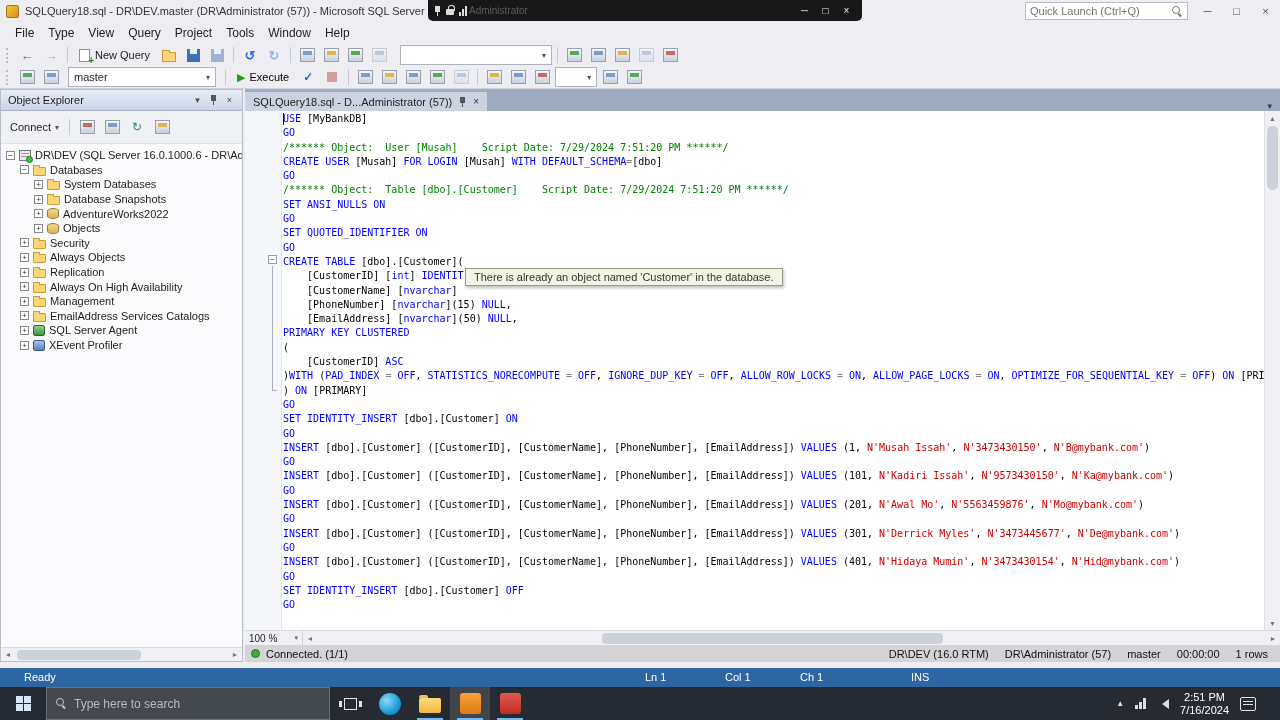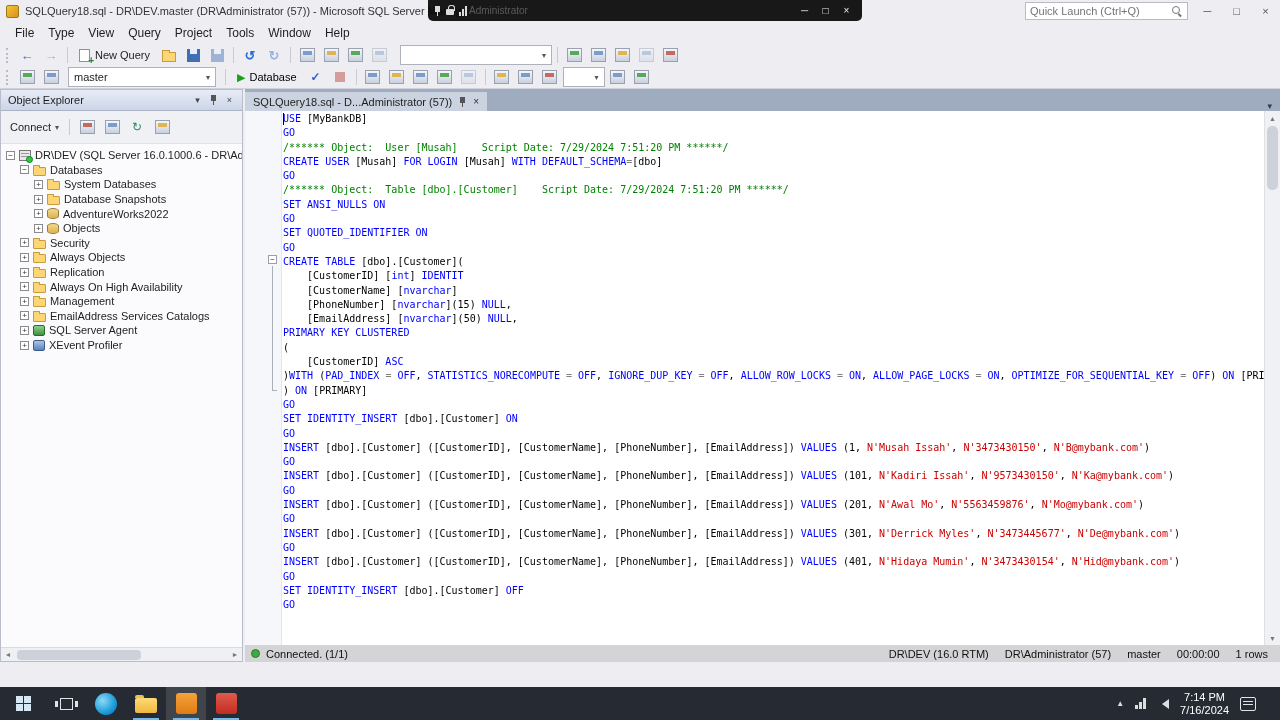--- a/index.html
+++ b/index.html
@@ -269,21 +269,21 @@
     <span class="tbi">
         <span class="gicon"></span>
       </span>
     <div class="combo db">
         <span>master</span>
         <span class="ds">▾</span>
       </div>
     <span class="sep"></span>
     <button class="exec">
         <span class="play">▶</span>
-        <span>Database</span>
+        <span>Execute</span>
       </button>
     <span class="tbi">
         <span class="chk">✓</span>
       </span>
     <span class="tbi dim">
         <span class="stop"></span>
       </span>
     <span class="sep"></span>
     <span class="tbi">
         <span class="gicon"></span>
@@ -439,53 +439,76 @@
           <span class="tab-x">×</span>
         </div>
         <span class="strip-btn">▾</span>
       </div>
       <div class="editor">
         <div class="ed-margin"></div>
         <span class="fold-box">−</span>
         <div class="fold-line"></div>
         <div id="code-lines" class="code"><div class="code-line"><span class="tok-k">USE </span><span class="tok-n">[MyBankDB]</span></div><div class="code-line"><span class="tok-k">GO</span></div><div class="code-line"><span class="tok-c">/****** Object:  User [Musah]    Script Date: 7/29/2024 7:51:20 PM ******/</span></div><div class="code-line"><span class="tok-k">CREATE USER </span><span class="tok-n">[Musah] </span><span class="tok-k">FOR LOGIN </span><span class="tok-n">[Musah] </span><span class="tok-k">WITH DEFAULT_SCHEMA</span><span class="tok-o">=</span><span class="tok-n">[dbo]</span></div><div class="code-line"><span class="tok-k">GO</span></div><div class="code-line"><span class="tok-c">/****** Object:  Table [dbo].[Customer]    Script Date: 7/29/2024 7:51:20 PM ******/</span></div><div class="code-line"><span class="tok-k">SET ANSI_NULLS ON</span></div><div class="code-line"><span class="tok-k">GO</span></div><div class="code-line"><span class="tok-k">SET QUOTED_IDENTIFIER ON</span></div><div class="code-line"><span class="tok-k">GO</span></div><div class="code-line"><span class="tok-k">CREATE TABLE </span><span class="tok-n">[dbo].[Customer](</span></div><div class="code-line"><span class="tok-n">    [CustomerID] [</span><span class="tok-k">int</span><span class="tok-n">] </span><span class="tok-k">IDENTIT</span></div><div class="code-line"><span class="tok-n">    [CustomerName] [</span><span class="tok-k">nvarchar</span><span class="tok-n">]</span></div><div class="code-line"><span class="tok-n">    [PhoneNumber] [</span><span class="tok-k">nvarchar</span><span class="tok-n">](15) </span><span class="tok-k">NULL</span><span class="tok-n">,</span></div><div class="code-line"><span class="tok-n">    [EmailAddress] [</span><span class="tok-k">nvarchar</span><span class="tok-n">](50) </span><span class="tok-k">NULL</span><span class="tok-n">,</span></div><div class="code-line"><span class="tok-k">PRIMARY KEY CLUSTERED</span></div><div class="code-line"><span class="tok-n">(</span></div><div class="code-line"><span class="tok-n">    [CustomerID] </span><span class="tok-k">ASC</span></div><div class="code-line"><span class="tok-n">)</span><span class="tok-k">WITH</span><span class="tok-n"> (</span><span class="tok-k">PAD_INDEX</span><span class="tok-o"> = </span><span class="tok-k">OFF</span><span class="tok-n">, </span><span class="tok-k">STATISTICS_NORECOMPUTE</span><span class="tok-o"> = </span><span class="tok-k">OFF</span><span class="tok-n">, </span><span class="tok-k">IGNORE_DUP_KEY</span><span class="tok-o"> = </span><span class="tok-k">OFF</span><span class="tok-n">, </span><span class="tok-k">ALLOW_ROW_LOCKS</span><span class="tok-o"> = </span><span class="tok-k">ON</span><span class="tok-n">, </span><span class="tok-k">ALLOW_PAGE_LOCKS</span><span class="tok-o"> = </span><span class="tok-k">ON</span><span class="tok-n">, </span><span class="tok-k">OPTIMIZE_FOR_SEQUENTIAL_KEY</span><span class="tok-o"> = </span><span class="tok-k">OFF</span><span class="tok-n">) </span><span class="tok-k">ON</span><span class="tok-n"> [PRIMARY]</span></div><div class="code-line"><span class="tok-n">) </span><span class="tok-k">ON</span><span class="tok-n"> [PRIMARY]</span></div><div class="code-line"><span class="tok-k">GO</span></div><div class="code-line"><span class="tok-k">SET IDENTITY_INSERT </span><span class="tok-n">[dbo].[Customer] </span><span class="tok-k">ON</span></div><div class="code-line"><span class="tok-k">GO</span></div><div class="code-line"><span class="tok-k">INSERT </span><span class="tok-n">[dbo].[Customer] ([CustomerID], [CustomerName], [PhoneNumber], [EmailAddress]) </span><span class="tok-k">VALUES </span><span class="tok-n">(1, </span><span class="tok-s">N'Musah Issah'</span><span class="tok-n">, </span><span class="tok-s">N'3473430150'</span><span class="tok-n">, </span><span class="tok-s">N'B@mybank.com'</span><span class="tok-n">)</span></div><div class="code-line"><span class="tok-k">GO</span></div><div class="code-line"><span class="tok-k">INSERT </span><span class="tok-n">[dbo].[Customer] ([CustomerID], [CustomerName], [PhoneNumber], [EmailAddress]) </span><span class="tok-k">VALUES </span><span class="tok-n">(101, </span><span class="tok-s">N'Kadiri Issah'</span><span class="tok-n">, </span><span class="tok-s">N'9573430150'</span><span class="tok-n">, </span><span class="tok-s">N'Ka@mybank.com'</span><span class="tok-n">)</span></div><div class="code-line"><span class="tok-k">GO</span></div><div class="code-line"><span class="tok-k">INSERT </span><span class="tok-n">[dbo].[Customer] ([CustomerID], [CustomerName], [PhoneNumber], [EmailAddress]) </span><span class="tok-k">VALUES </span><span class="tok-n">(201, </span><span class="tok-s">N'Awal Mo'</span><span class="tok-n">, </span><span class="tok-s">N'5563459876'</span><span class="tok-n">, </span><span class="tok-s">N'Mo@mybank.com'</span><span class="tok-n">)</span></div><div class="code-line"><span class="tok-k">GO</span></div><div class="code-line"><span class="tok-k">INSERT </span><span class="tok-n">[dbo].[Customer] ([CustomerID], [CustomerName], [PhoneNumber], [EmailAddress]) </span><span class="tok-k">VALUES </span><span class="tok-n">(301, </span><span class="tok-s">N'Derrick Myles'</span><span class="tok-n">, </span><span class="tok-s">N'3473445677'</span><span class="tok-n">, </span><span class="tok-s">N'De@mybank.com'</span><span class="tok-n">)</span></div><div class="code-line"><span class="tok-k">GO</span></div><div class="code-line"><span class="tok-k">INSERT </span><span class="tok-n">[dbo].[Customer] ([CustomerID], [CustomerName], [PhoneNumber], [EmailAddress]) </span><span class="tok-k">VALUES </span><span class="tok-n">(401, </span><span class="tok-s">N'Hidaya Mumin'</span><span class="tok-n">, </span><span class="tok-s">N'3473430154'</span><span class="tok-n">, </span><span class="tok-s">N'Hid@mybank.com'</span><span class="tok-n">)</span></div><div class="code-line"><span class="tok-k">GO</span></div><div class="code-line"><span class="tok-k">SET IDENTITY_INSERT </span><span class="tok-n">[dbo].[Customer] </span><span class="tok-k">OFF</span></div><div class="code-line"><span class="tok-k">GO</span></div></div>
         <div class="caret"></div>
+        <div class="tooltip">There is already an object named 'Customer' in the database.</div>
         <div class="vscroll">
           <span class="sb-btn">▲</span>
           <div class="vtrack">
               <div class="vthumb"></div>
             </div>
           <span class="sb-btn">▼</span>
         </div>
+      </div>
+      <div class="ed-bottom">
+        <div class="zoom">
+            <span>100 %</span>
+            <span class="ds">▾</span>
+          </div>
+        <span class="sb-btn">◄</span>
+        <div class="htrack">
+            <div class="hthumb"></div>
+          </div>
+        <span class="sb-btn">►</span>
       </div>
       <div class="qstatus">
         <span class="conn-ic"></span>
         <span>Connected. (1/1)</span>
         <div class="qright">
           <span>DR\DEV (16.0 RTM)</span>
           <span>DR\Administrator (57)</span>
           <span>master</span>
           <span>00:00:00</span>
           <span>1 rows</span>
         </div>
       </div>
     </section>
   </div>
 
+  <div class="bluebar">
+    <span class="b-ready">Ready</span>
+    <span class="b-ln">Ln 1</span>
+    <span class="b-col">Col 1</span>
+    <span class="b-ch">Ch 1</span>
+    <span class="b-ins">INS</span>
+  </div>
 </div>
 
 <div class="taskbar">
   <div class="start">
       <div class="winlogo">
         <i></i>
         <i></i>
         <i></i>
         <i></i>
       </div>
     </div>
+  <div class="tsearch">
+    <span class="mag mag-dark"></span>
+    <input placeholder="Type here to search" style="">
+  </div>
   <div class="tbtn">
       <div class="tv"></div>
     </div>
   <div class="tapp">
       <div class="ic-browser"></div>
     </div>
   <div class="tapp open">
       <div class="ic-folder"></div>
     </div>
   <div class="tapp open active">
@@ -496,19 +519,19 @@
     </div>
   <div class="tray">
     <span class="chev">▲</span>
     <span class="net">
         <i></i>
         <i></i>
         <i></i>
       </span>
     <span class="vol"></span>
     <div class="clock">
-      <div>7:14 PM</div>
+      <div>2:51 PM</div>
       <div>7/16/2024</div>
     </div>
     <div class="ac"></div>
     <div class="sliver"></div>
   </div>
 </div>
 
 </body></html>

